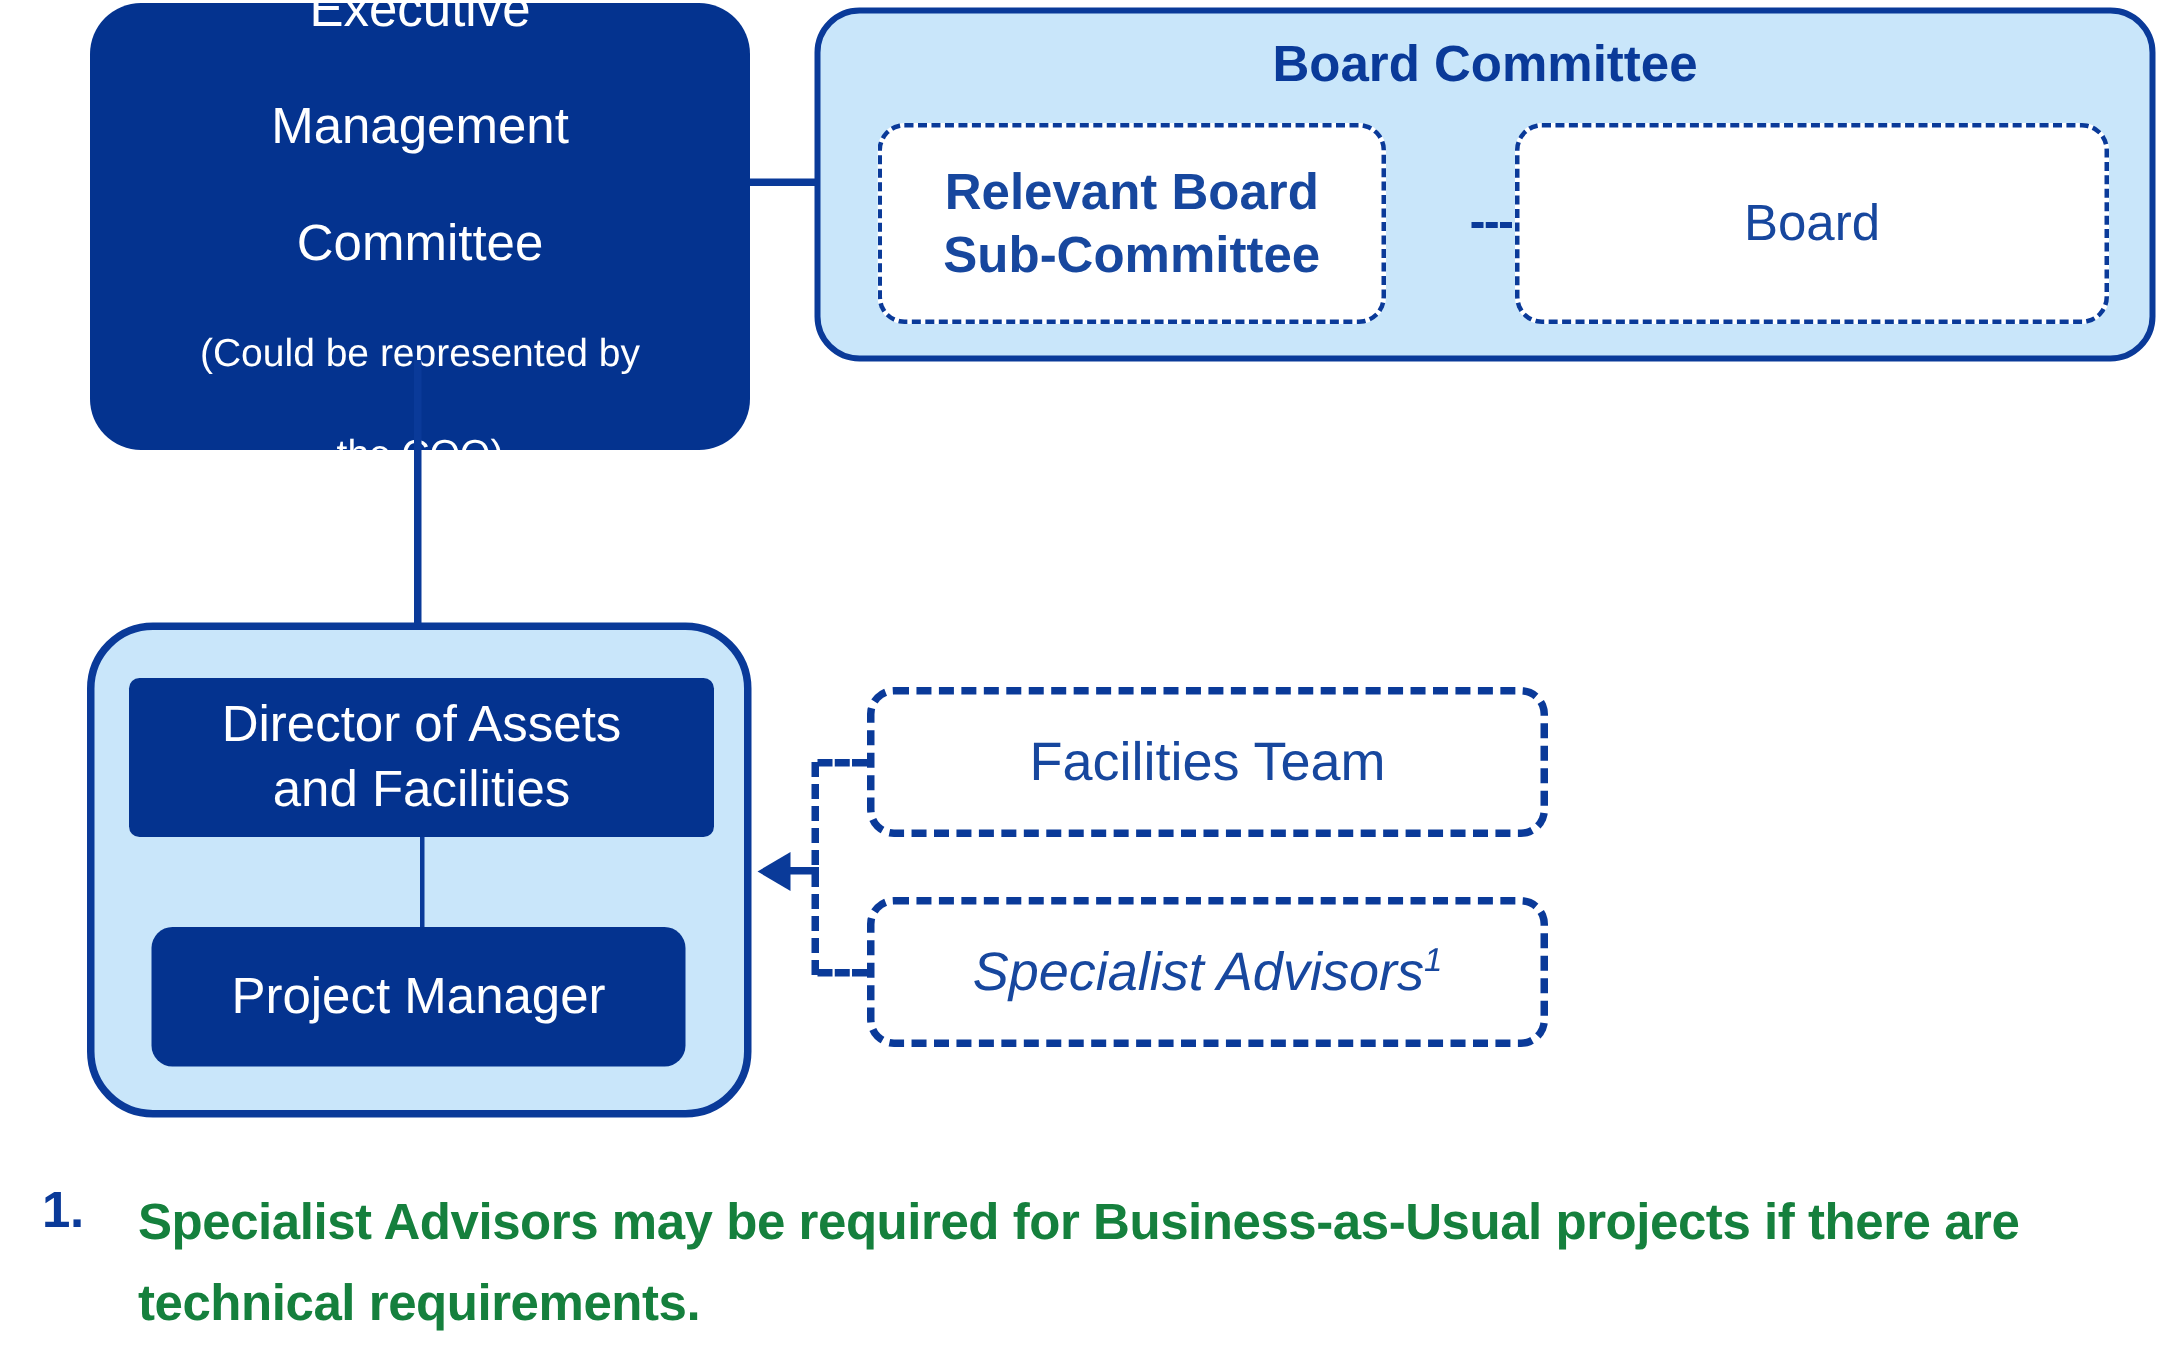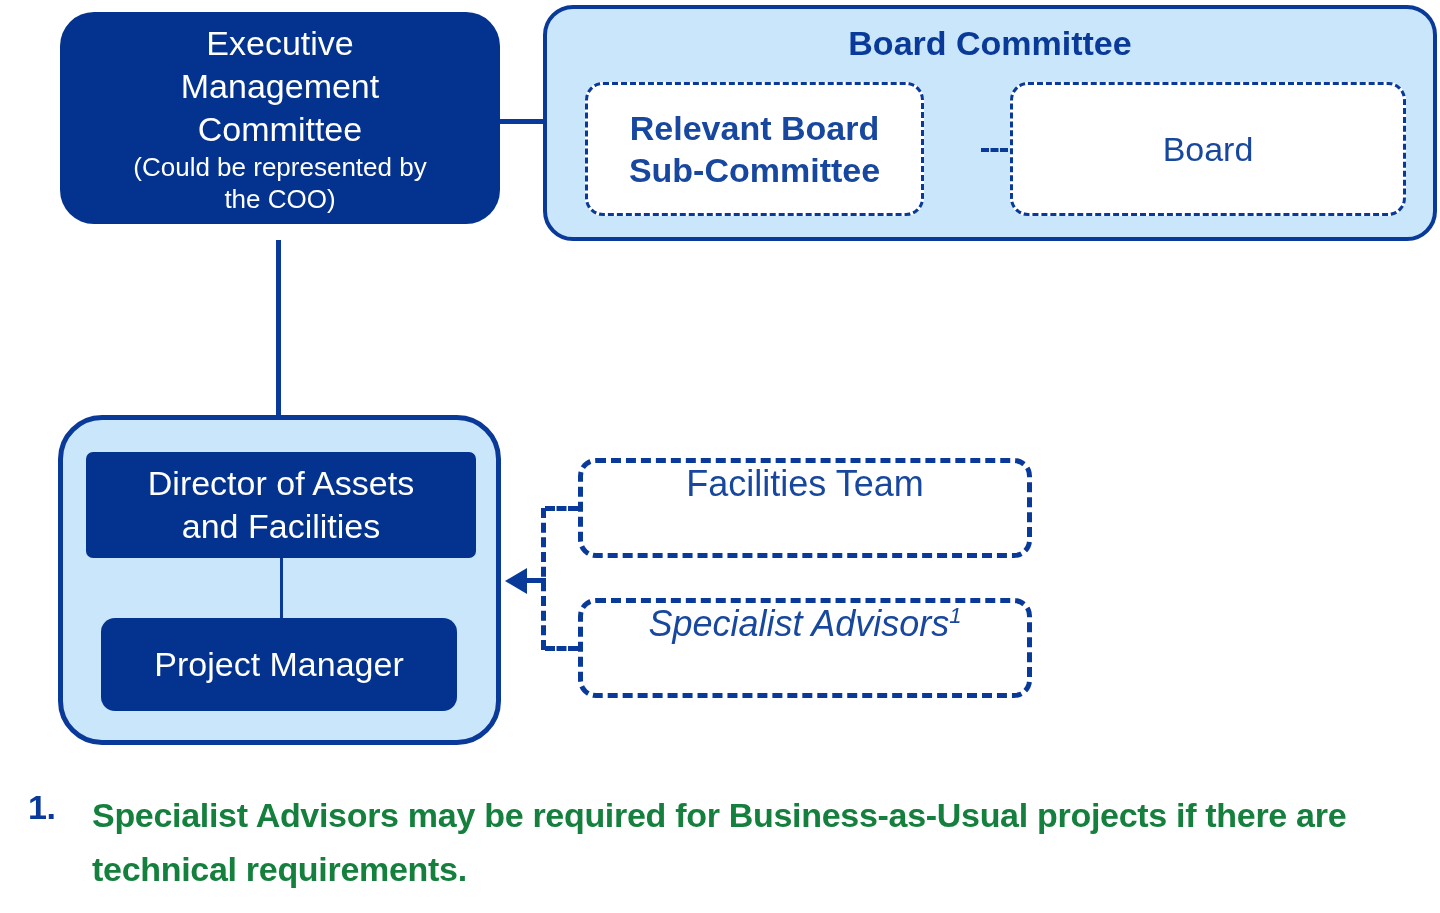--- a/index.html
+++ b/index.html
@@ -23,22 +23,23 @@
     color: #ffffff;
     display: flex;
     flex-direction: column;
     align-items: center;
     justify-content: center;
     text-align: center;
   }
 
   
   .emc {
-    left: 60px; top: 12px; width: 440px; height: 212px;
+    left: 60px; top: 2px; width: 440px; height: 298px;
     border-radius: 34px;
+    gap: 35px;
   }
   .emc .main-line { font-size: 34px; line-height: 43px; }
   .emc .note-line { font-size: 26px; line-height: 32px; text-align: right; }
 
   
   .line { background: #0A3A99; }
 
   
   .board-wrap {
     left: 543px; top: 5px; width: 894px; height: 236px;
@@ -88,21 +89,21 @@
     border-radius: 14px;
     font-size: 34px;
   }
 
   
   .team-box {
     background: #ffffff;
     border: 5px dashed #0A3A99;
     border-radius: 18px;
     display: flex;
-    align-items: flex-start;
+    align-items: center;
     justify-content: center;
     text-align: center;
     color: #17479E;
     font-size: 36px;
   }
   .facilities { left: 578px; top: 458px; width: 454px; height: 100px; }
   .specialist { left: 578px; top: 598px; width: 454px; height: 100px; font-style: italic; }
   .specialist sup { font-size: 22px; }
 
   

